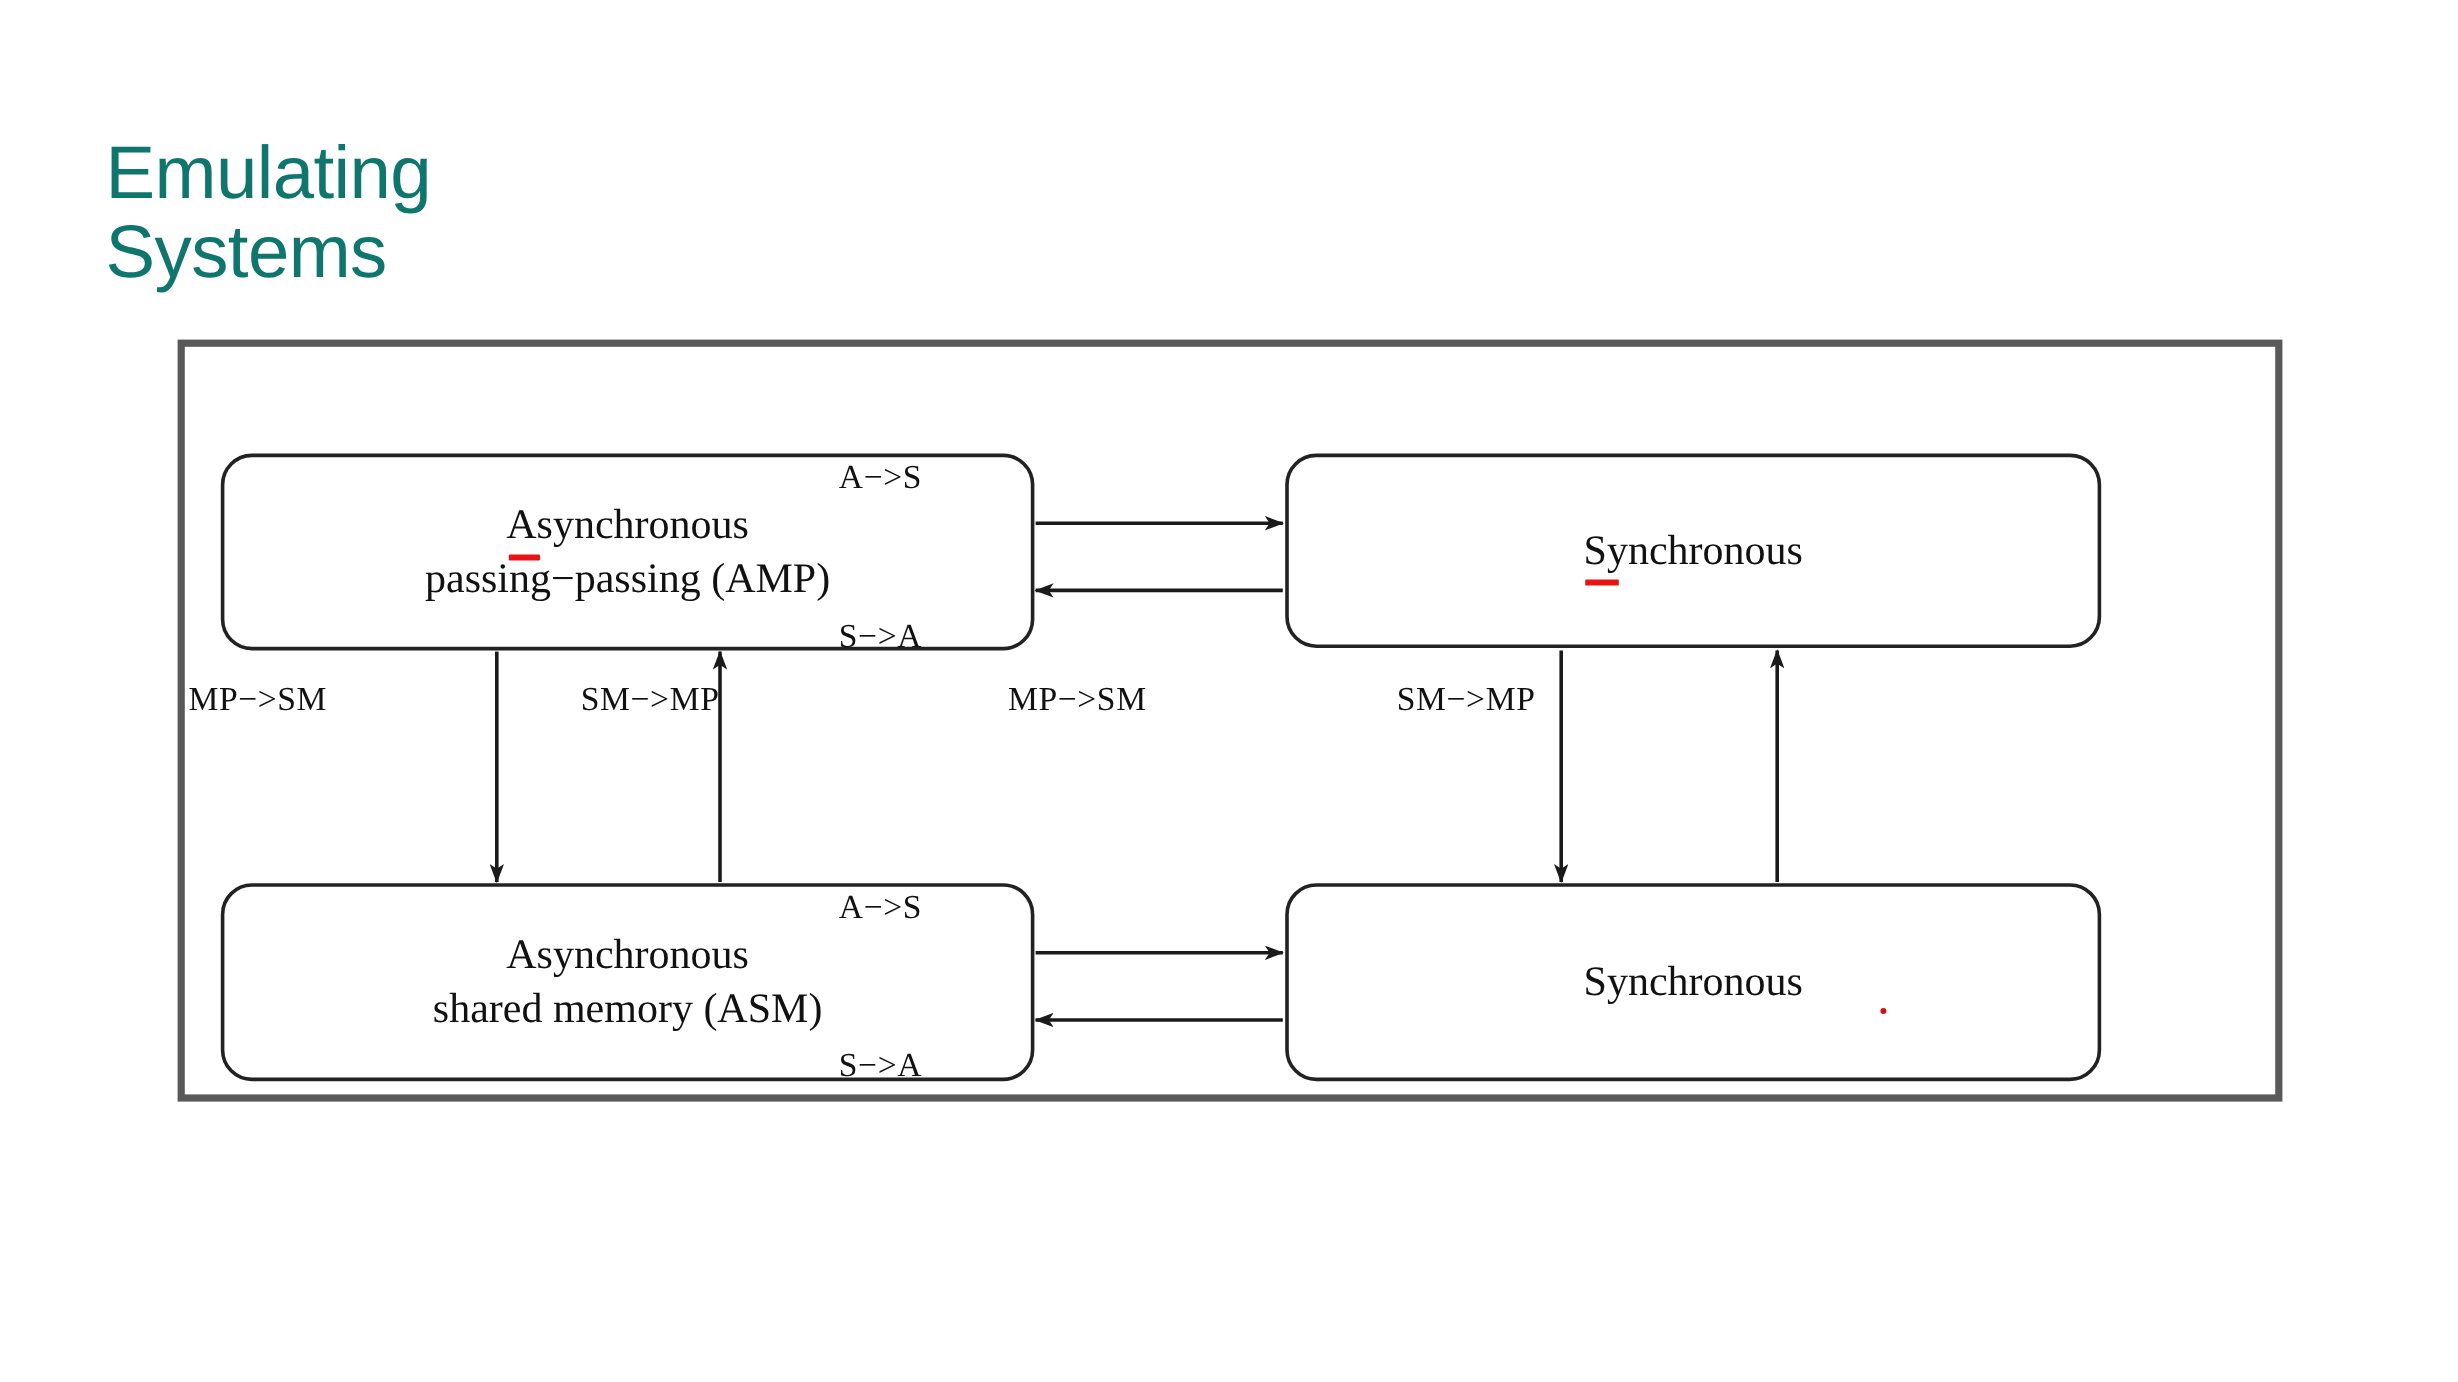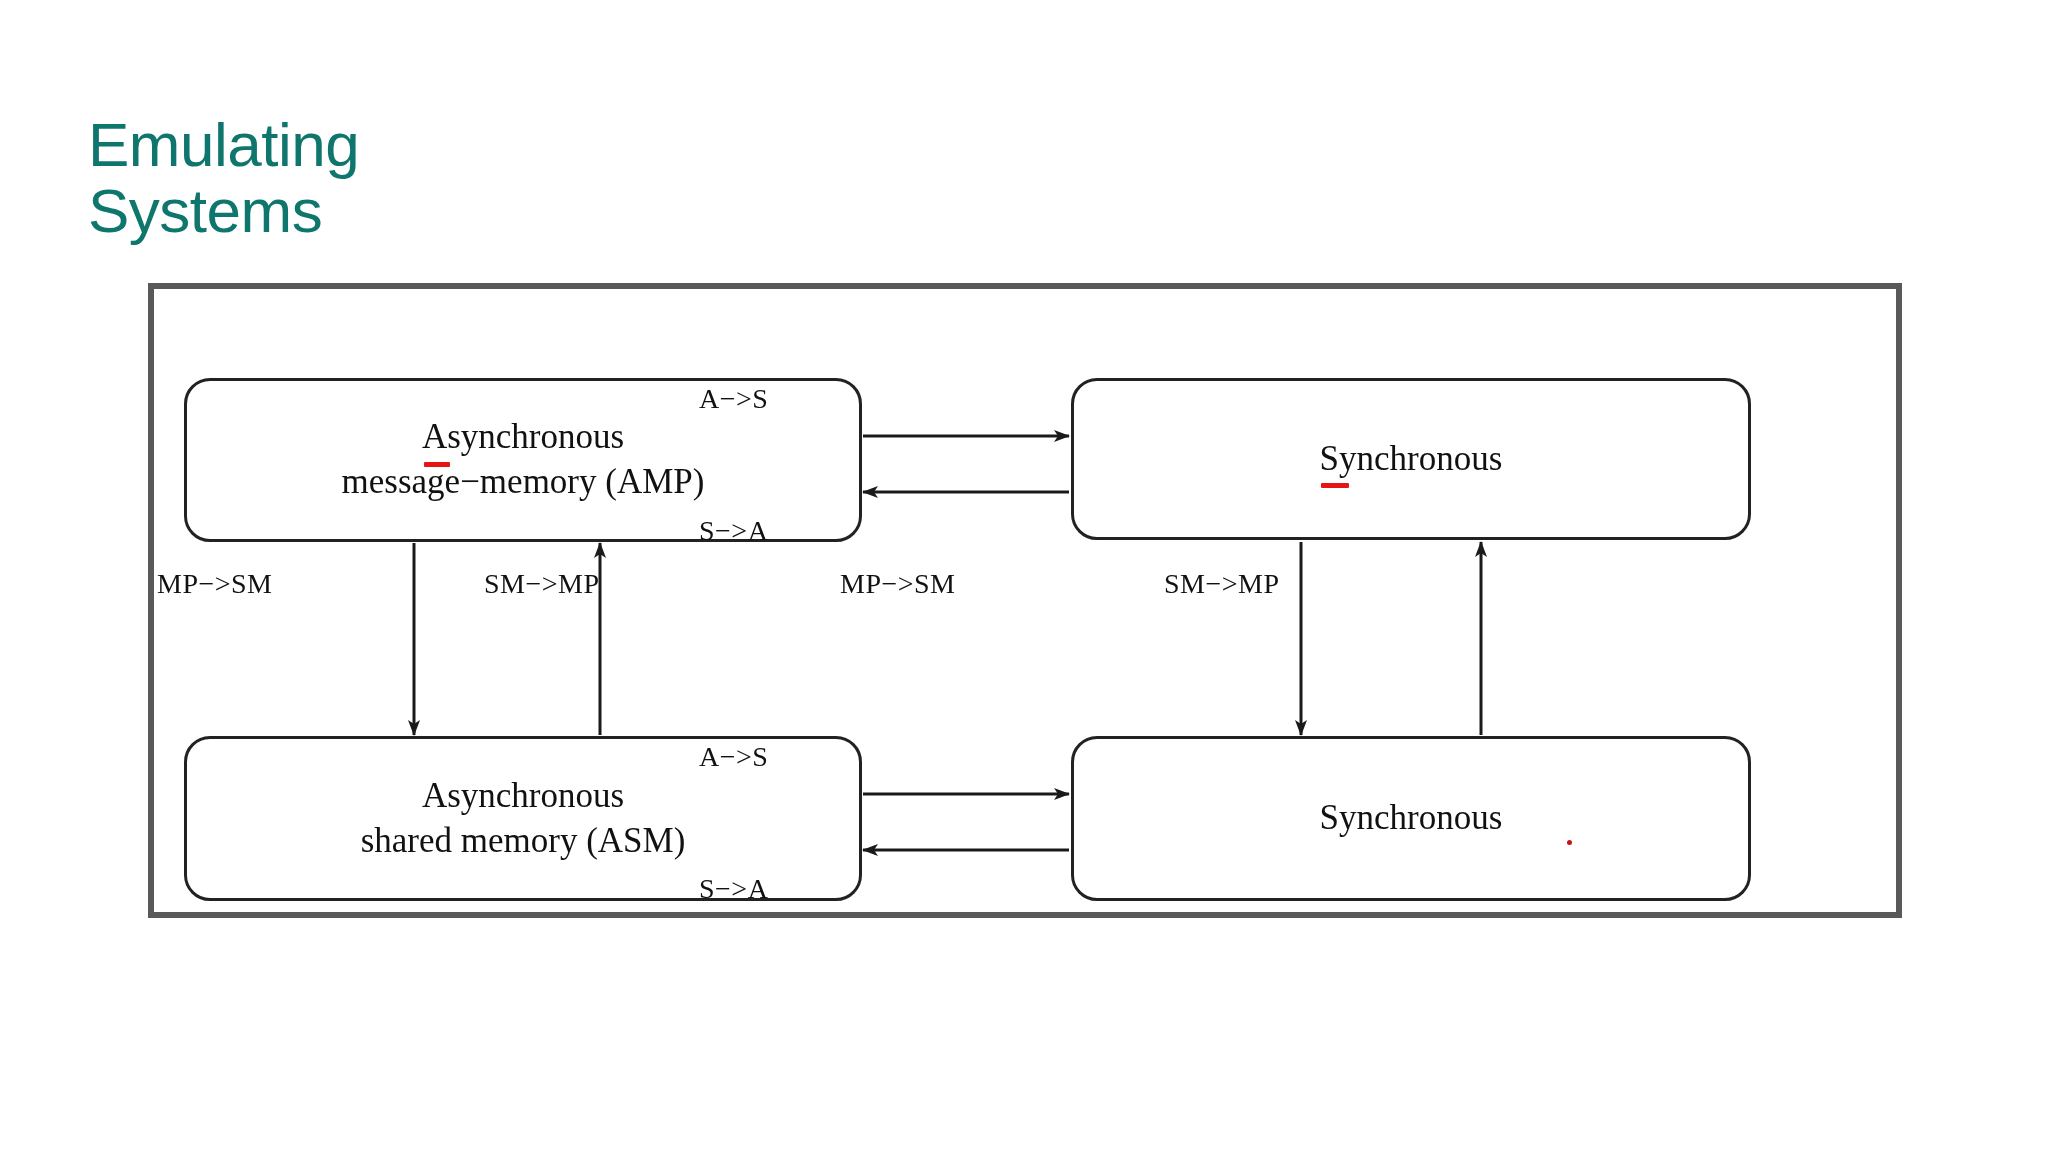--- a/index.html
+++ b/index.html
@@ -149,21 +149,21 @@
       <line x1="1147" y1="253" x2="1147" y2="446" stroke="#1a1a1a" stroke-width="3" marker-end="url(#arrowD)"></line>
 
       <line x1="1327" y1="446" x2="1327" y2="253" stroke="#1a1a1a" stroke-width="3" marker-end="url(#arrowU)"></line>
     </svg>
 
     <div class="node-box" id="box-amp">
       <div class="node-line">
         <span>Asynchronous</span>
         <span class="redmark" style="left:2px; bottom:-7px; width:26px;"></span>
       </div>
-      <div class="node-line">message−memory (AMP)</div>
+      <div class="node-line">passing−passing (AMP)</div>
     </div>
 
     <div class="node-box" id="box-smp">
       <div class="node-line">
         <span>Synchronous</span>
         <span class="redmark" style="left:1px; bottom:-7px; width:28px;"></span>
       </div>
     </div>
 
     <div class="node-box" id="box-asm">

